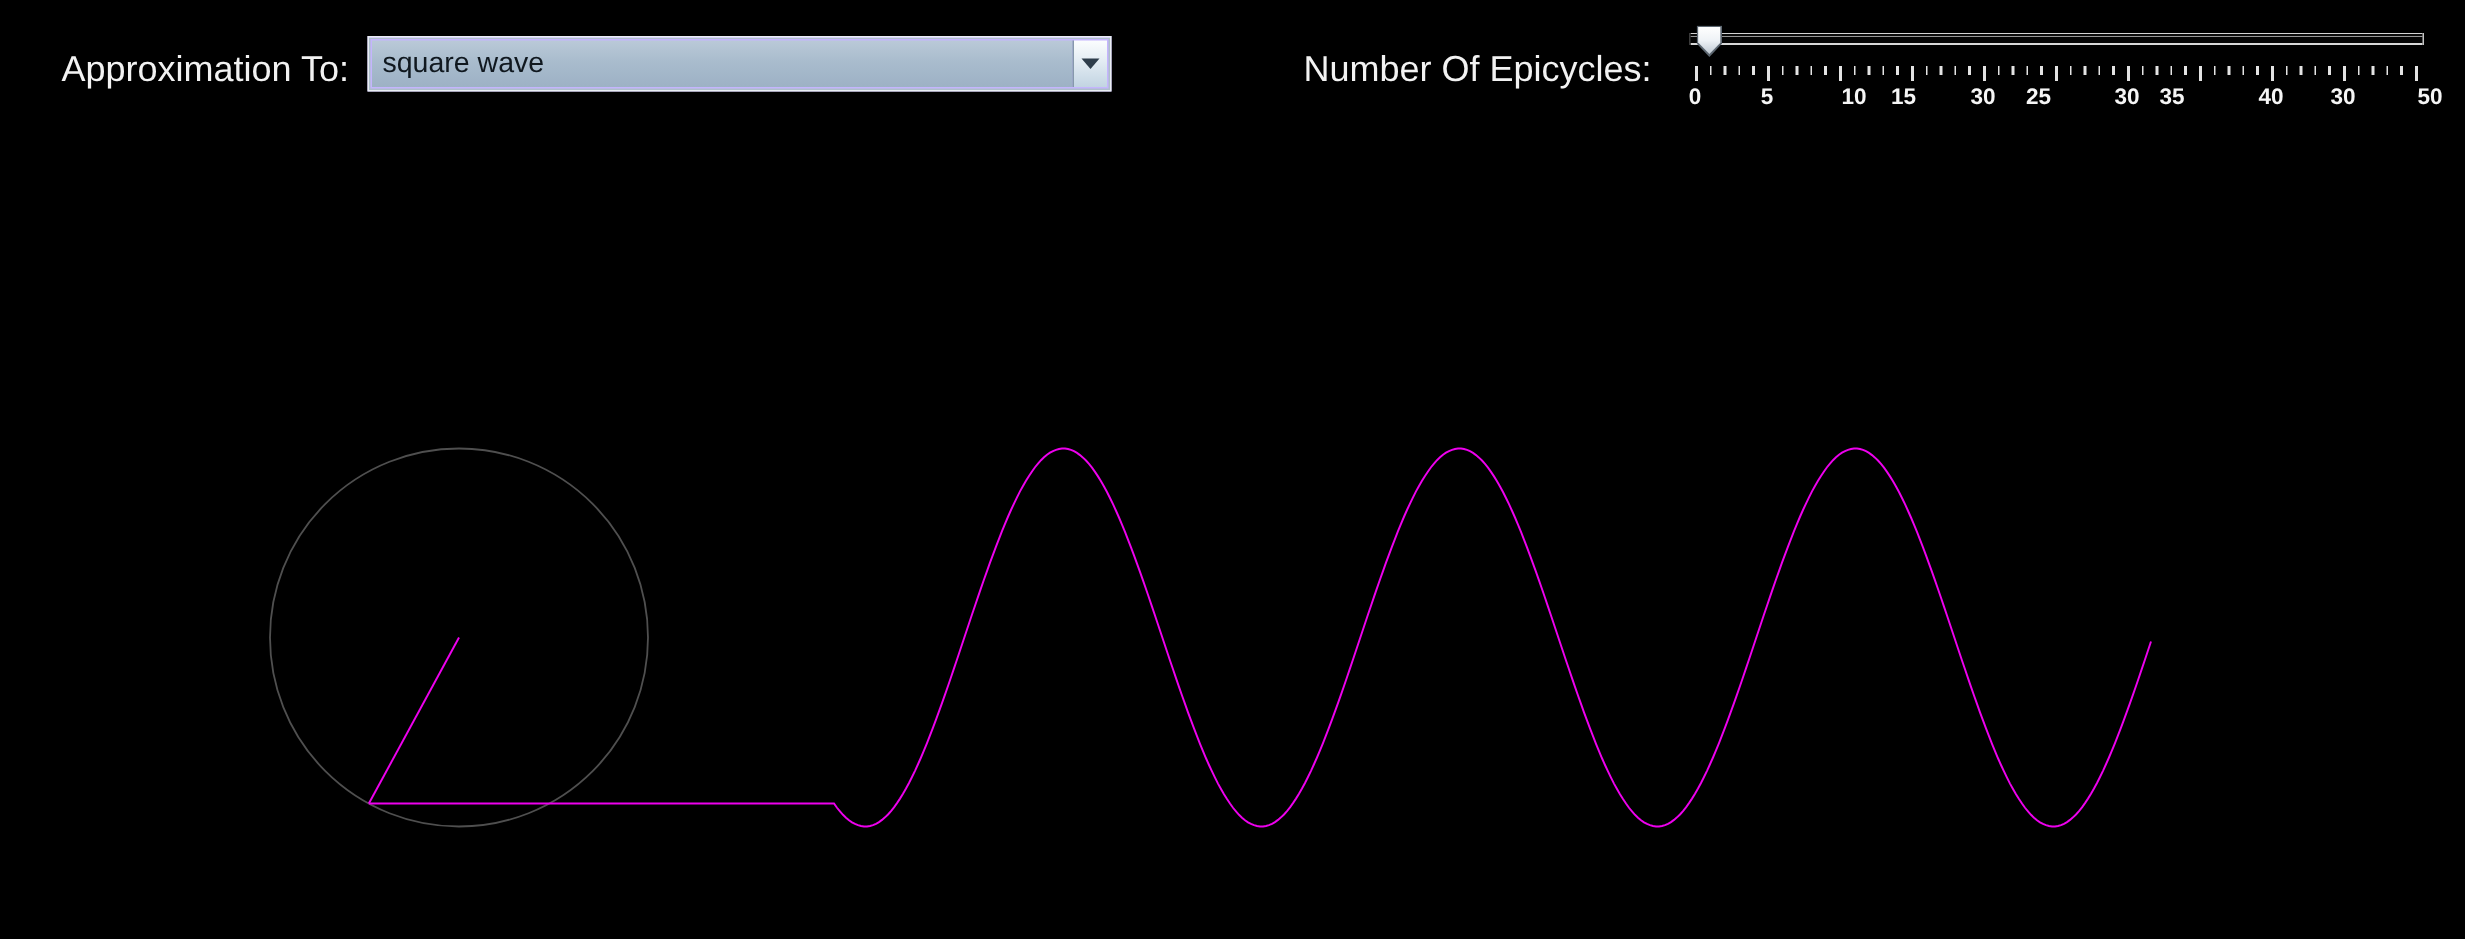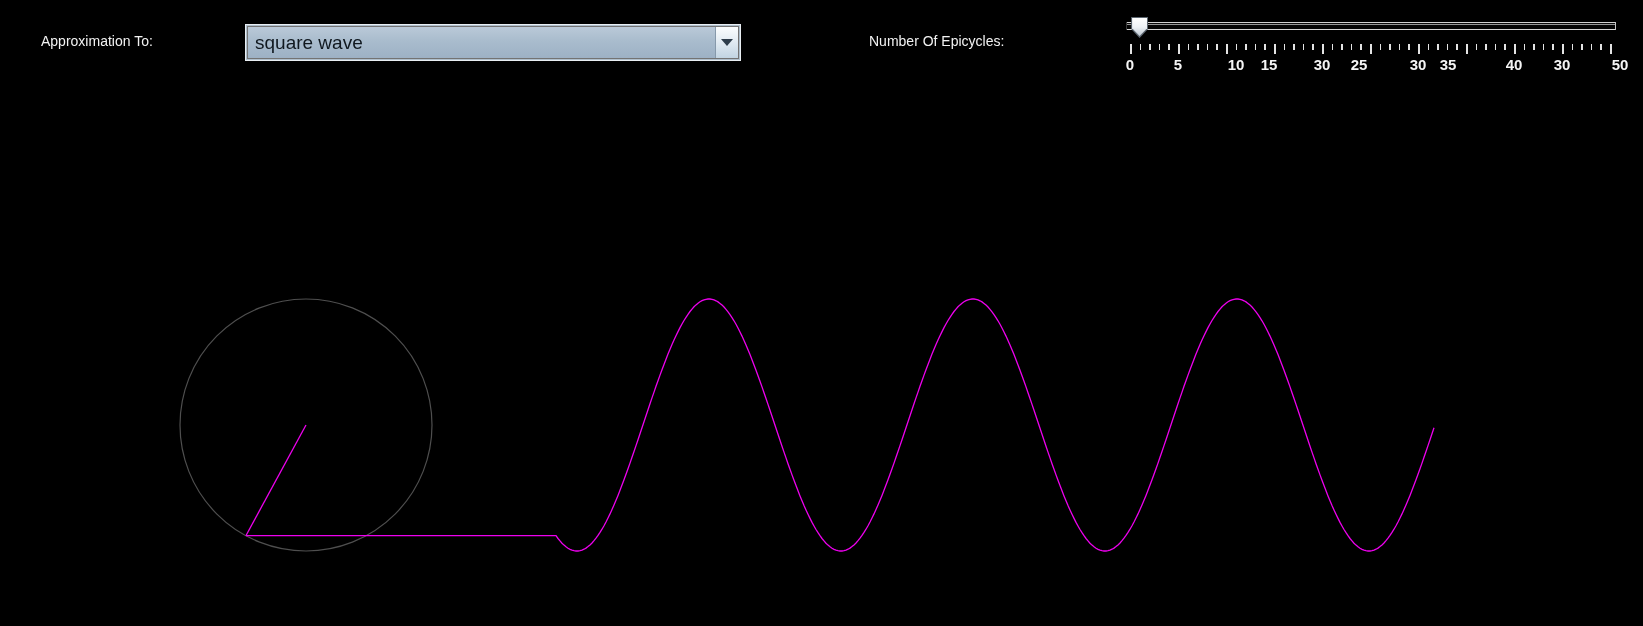--- a/index.html
+++ b/index.html
@@ -8,32 +8,32 @@
     background: #000000;
     font-family: "Liberation Sans", sans-serif;
     overflow: hidden;
   }
   .app { position: relative; width: 1643px; height: 626px; background:#000; }
 
   
   .lbl {
     position: absolute;
     color: #f2f2f2;
-    font-size: 14px;
+    font-size: 24px;
     white-space: nowrap;
   }
   #lbl-approx { left: 41px; top: 33px; }
   #lbl-epi    { left: 869px; top: 33px; }
 
   
   .combo {
     position: absolute;
     left: 245px; top: 24px;
     width: 496px; height: 37px;
-    background: #737373;
+    background: #c4b5fd;
     border: 1px solid #e9eef3;
     box-sizing: border-box;
     box-shadow: inset 0 0 0 1px #aebecb;
   }
   .combo-field {
     position: absolute;
     left: 2px; top: 2px; bottom: 2px; right: 24px;
     background: linear-gradient(180deg, #bac9d8 0%, #a9bccd 45%, #9db1c5 100%);
     border-right: 1px solid #8699ab;
     color: #10181f;

